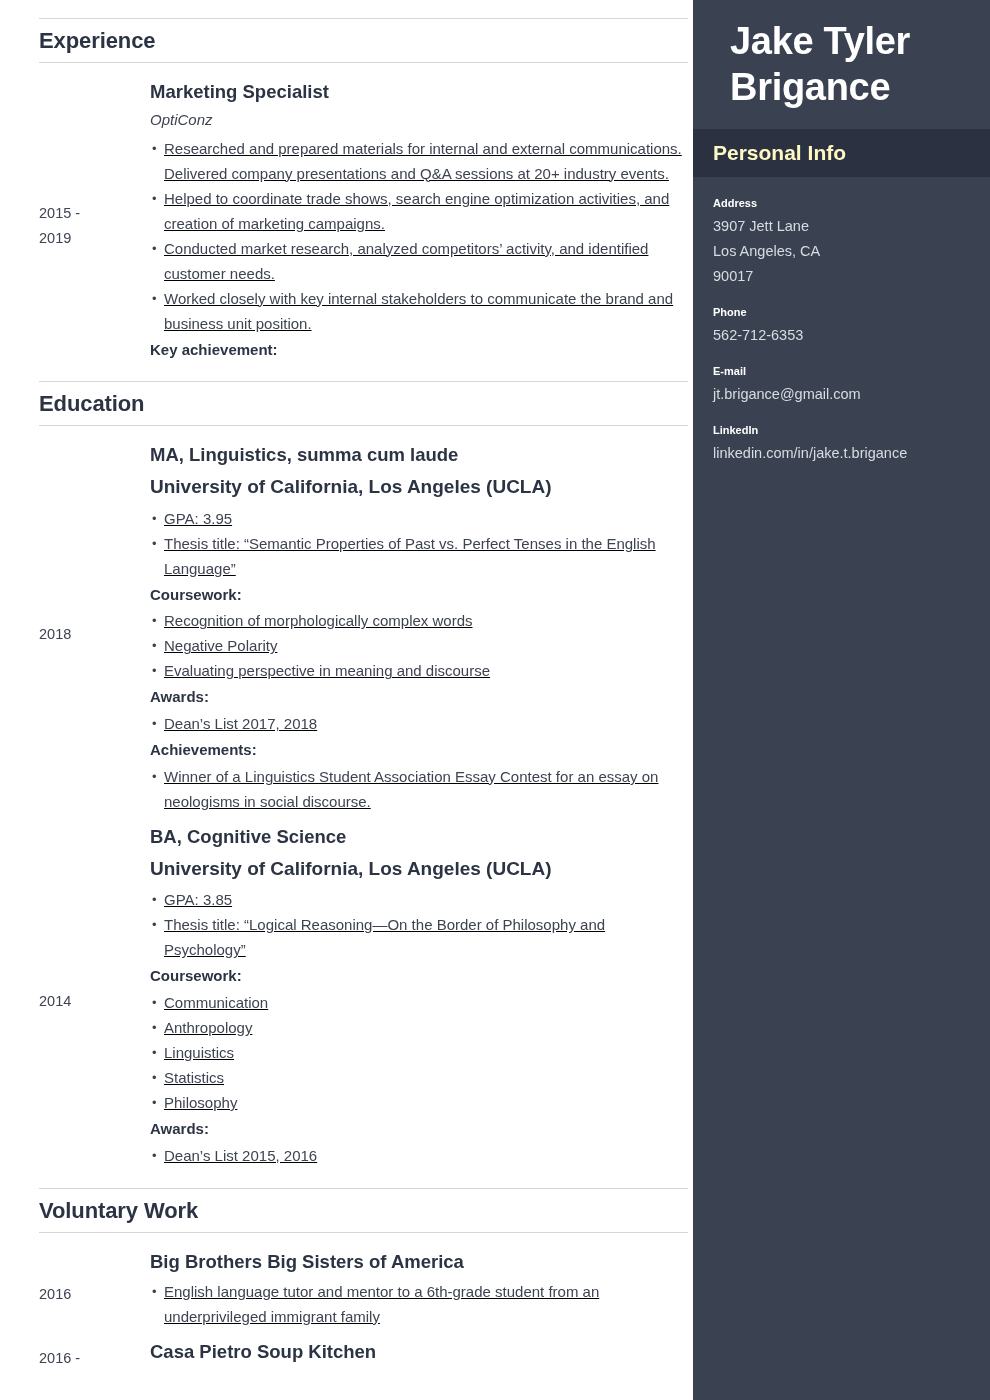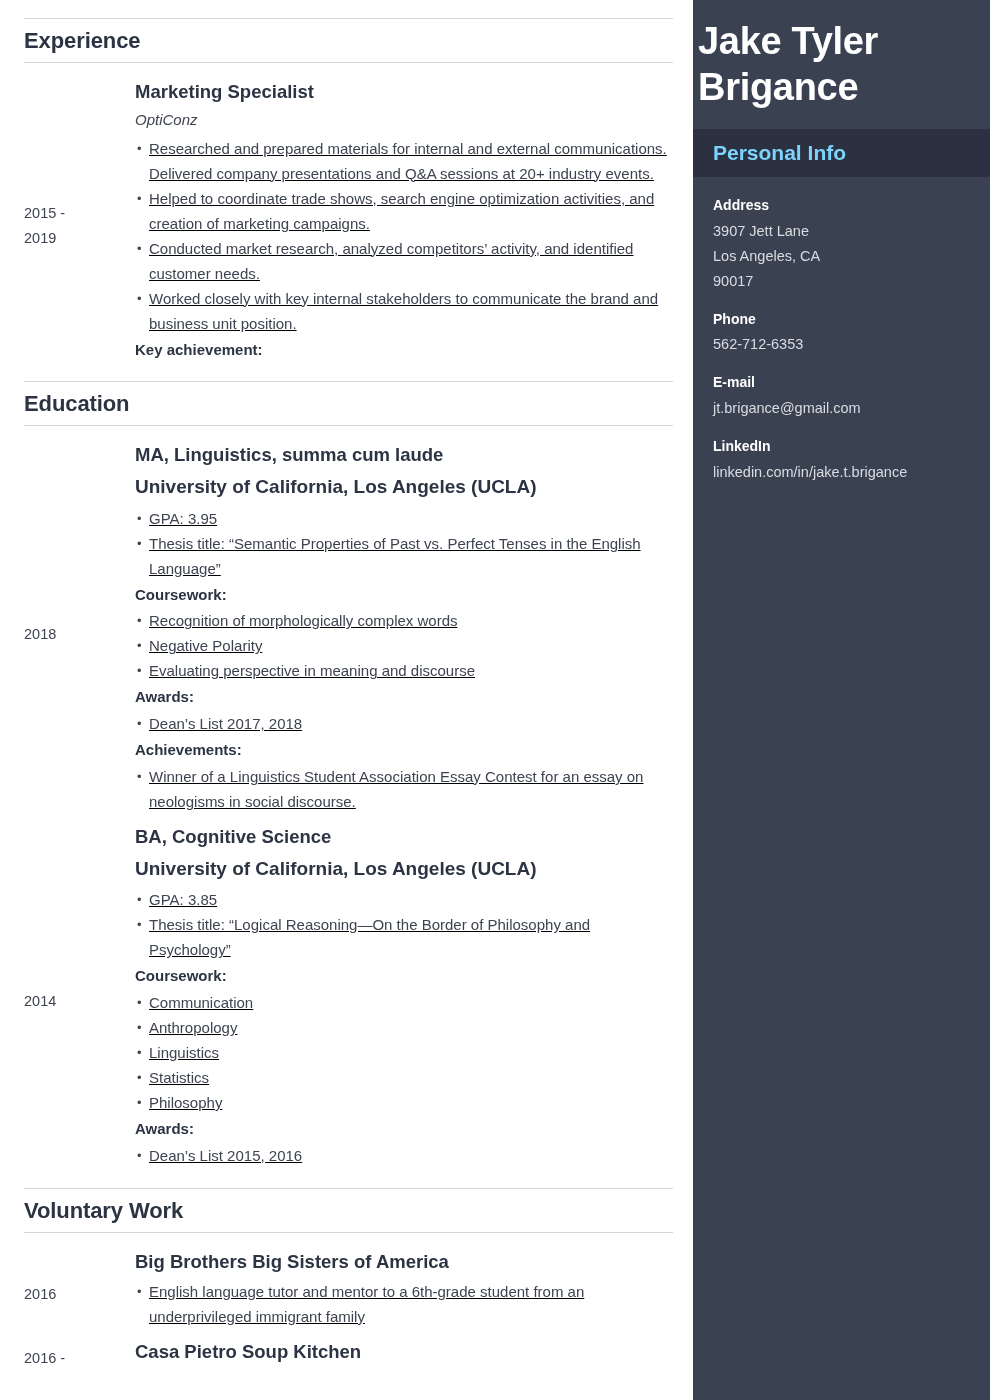--- a/index.html
+++ b/index.html
@@ -15,21 +15,21 @@
     position: relative;
     width: 990px;
     height: 1400px;
     overflow: hidden;
     background: #ffffff;
   }
 
   
   .main-col {
     position: absolute;
-    left: 0;
+    left: 15px;
     top: 0;
     width: 693px;
     height: 1400px;
     background: #ffffff;
     box-sizing: border-box;
     padding: 18px 20px 0 24px;
   }
 
   .section { margin: 0; }
 
@@ -125,43 +125,43 @@
   
   .sidebar {
     position: absolute;
     left: 693px;
     top: 0;
     width: 297px;
     height: 1400px;
     background: #3a4252;
   }
   .sidebar-name {
-    padding: 18px 22px 18px 5px;
+    padding: 18px 22px 18px 37px;
     font-size: 38px;
     font-weight: bold;
     color: #ffffff;
     line-height: 1.22;
     letter-spacing: -0.3px;
   }
   .sidebar-band {
     background: #2b3140;
     padding: 11px 20px 12px 20px;
   }
   .sidebar-band-title {
     font-size: 21px;
     font-weight: bold;
-    color: #7dd3fc;
+    color: #fef9c3;
     line-height: 1.2;
   }
   .sidebar-body {
     padding: 18px 20px 0 20px;
   }
   .info-block { margin-bottom: 15px; }
   .info-label {
-    font-size: 14px;
+    font-size: 11px;
     font-weight: bold;
     color: #ffffff;
     line-height: 1.55;
     margin-bottom: 2px;
   }
   .info-value {
     font-size: 14.5px;
     color: #d9dce1;
     line-height: 25px;
   }

